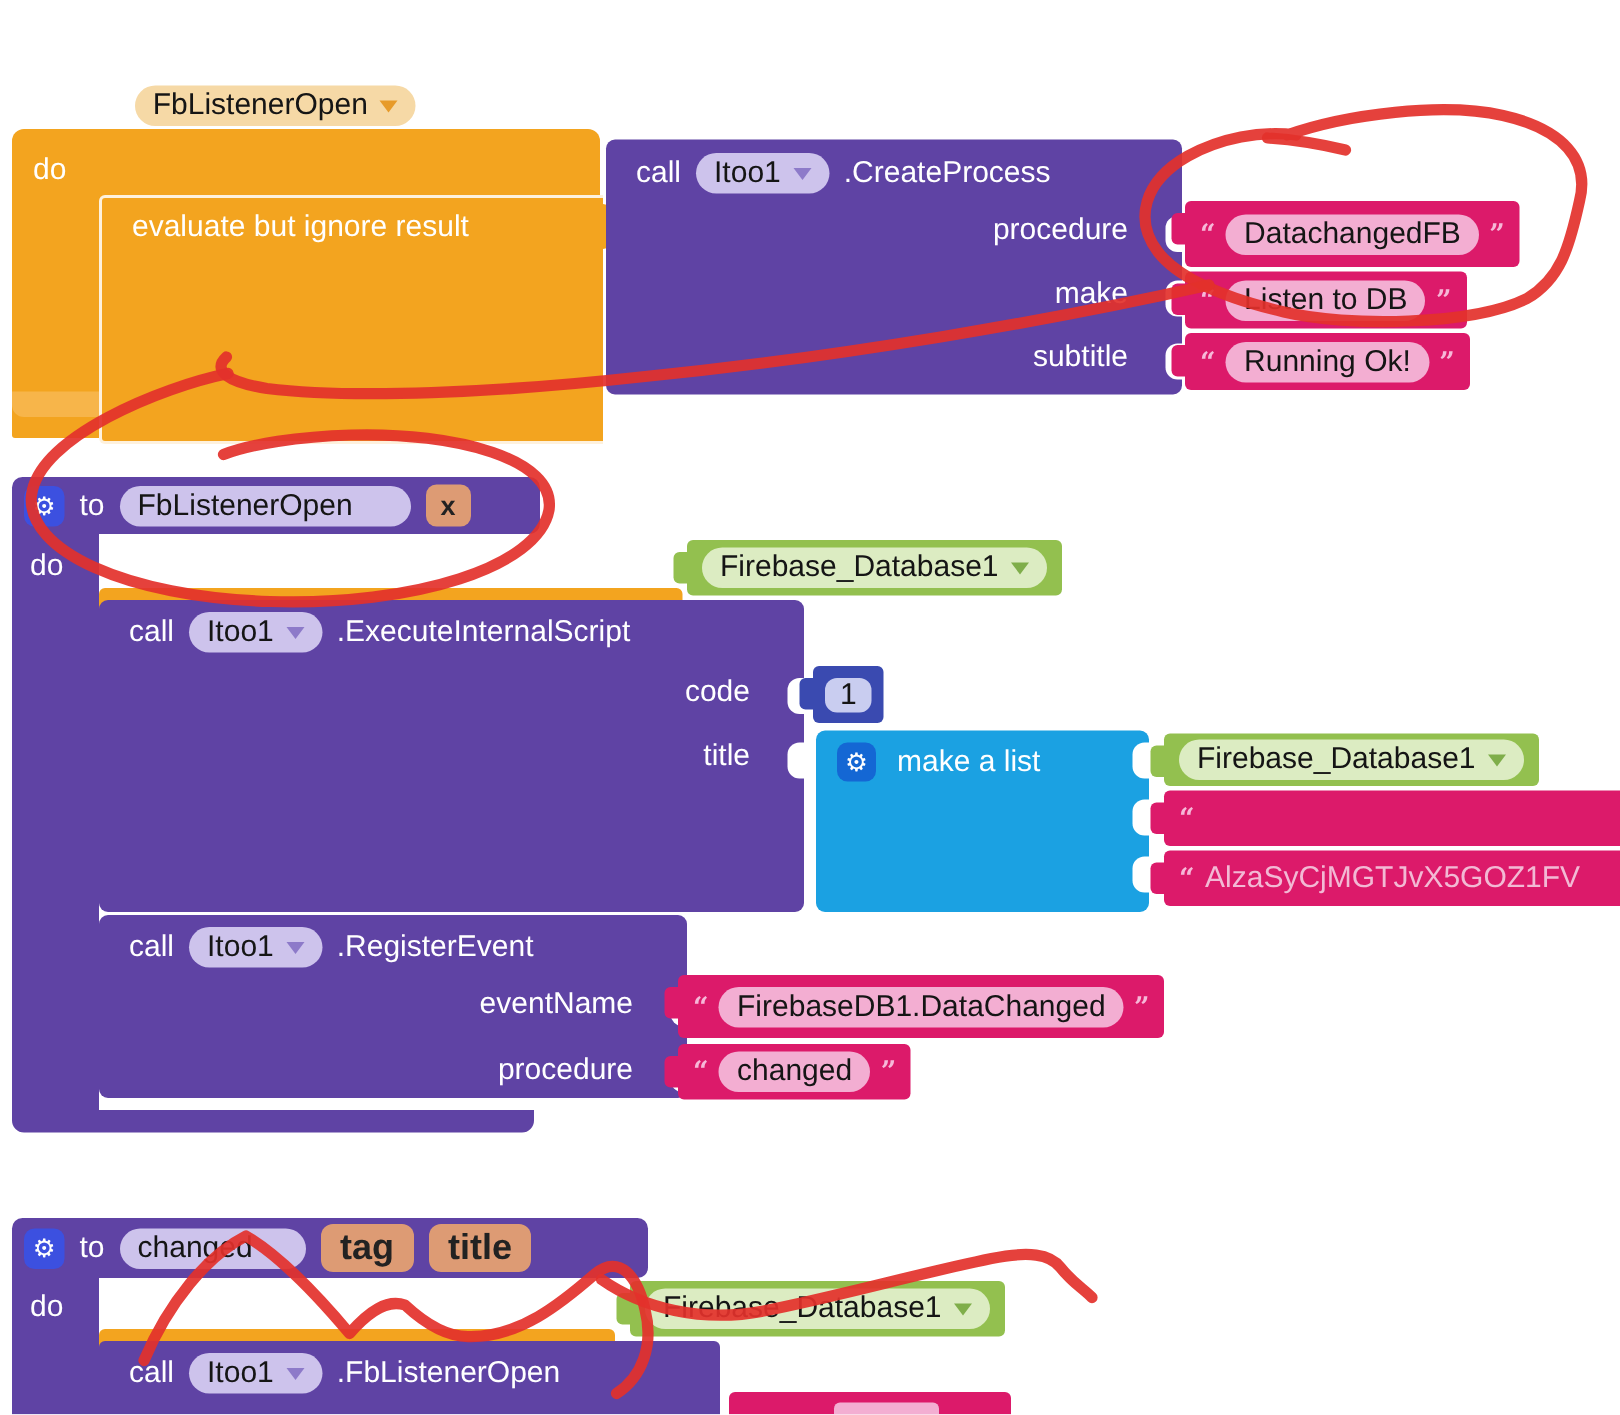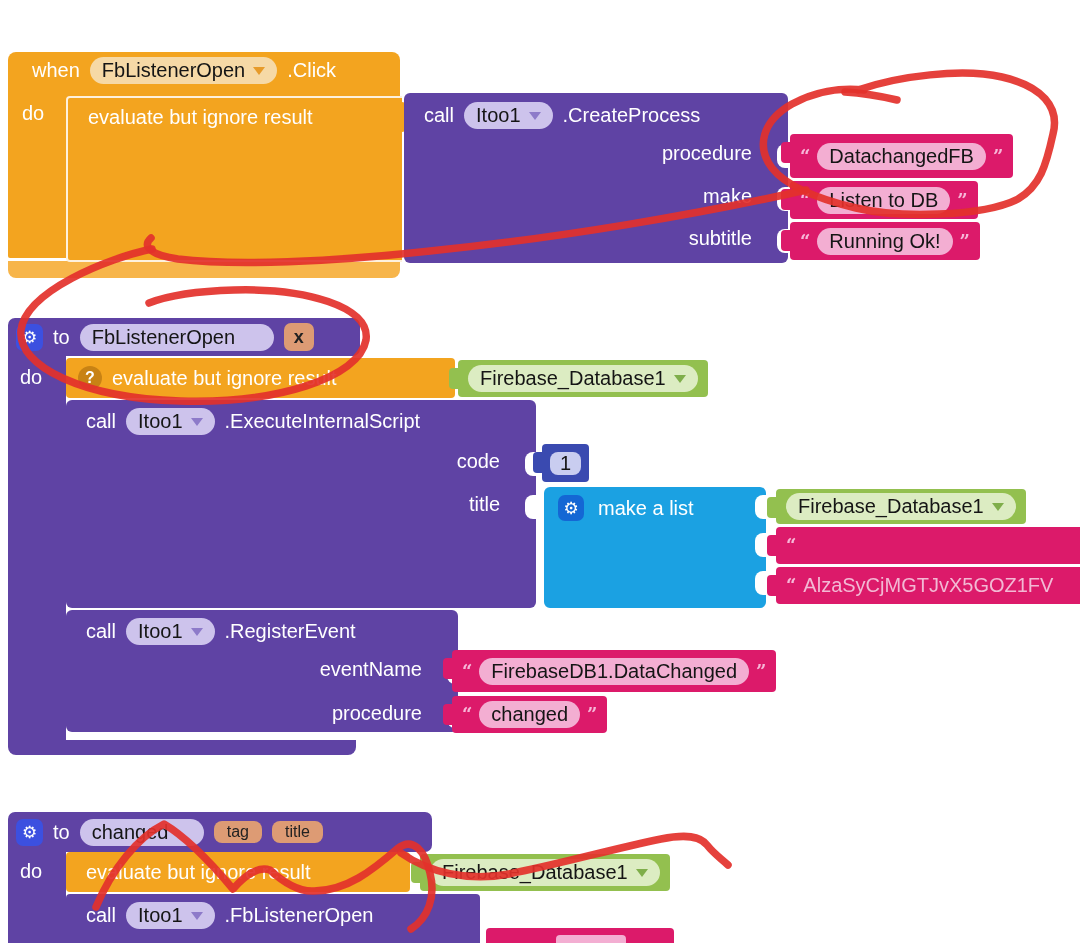--- a/index.html
+++ b/index.html
@@ -2,41 +2,41 @@
 <html style="--c-orange: #f3a41f; --c-orange_light: #f7b54a; --c-orange_field: #f6d9a6; --c-purple: #5f43a4; --c-purple_field: #cdc3ec; --c-magenta: #dc1a6a; --c-pink_field: #f3aed2; --c-green: #93c04f; --c-green_field: #dcecc2; --c-blue: #1ba1e2; --c-blue_gear: #1467d4; --c-navy: #3a4ab0; --c-navy_field: #c9cdf0; --c-gear_chip: #3c50e0; --c-chip: #dd9b74;"><head>
 <meta charset="utf-8">
 <style>
   html,body{margin:0;padding:0;background:#fff;}
   .canvas{position:relative;width:1080px;height:943px;background:#fff;overflow:hidden;
           font-family:"Liberation Sans", sans-serif;}
   .abs{position:absolute;}
   .kw{color:#fff;font-size:20px;white-space:nowrap;}
   .row{display:flex;align-items:center;gap:10px;}
   
-  .orange{background:var(--c-orange);}
+  .orange{background:var(--c-orange);margin-top:34px;}
   .purple{background:var(--c-purple);}
   .blue{background:var(--c-blue);}
   .rounded{border-radius:6px;}
   
   .field{display:inline-flex;align-items:center;gap:8px;border-radius:15px;
          padding:2px 12px;font-size:20px;color:#151515;white-space:nowrap;}
   .f-purple{background:var(--c-purple_field);}
   .f-orange{background:var(--c-orange_field);}
   .f-green{background:var(--c-green_field);}
   .f-pink{background:var(--c-pink_field);text-align:right;}
   .f-navy{background:var(--c-navy_field);}
   .tri{width:0;height:0;border-left:6px solid transparent;border-right:6px solid transparent;
        border-top:8px solid #8d7ac9;}
   .tri-o{border-top-color:#e79b2a;}
   .tri-g{border-top-color:#7fae4a;}
   
   .gear-chip{width:27px;height:27px;border-radius:7px;background:var(--c-gear_chip);
              display:flex;align-items:center;justify-content:center;color:#fff;font-size:17px;}
   .gear-blue{background:var(--c-blue_gear);width:26px;height:26px;}
-  .chip{background:var(--c-chip);border-radius:8px;padding:2px 13px;font-size:16px;color:#222;white-space:nowrap;}
+  .chip{background:var(--c-chip);border-radius:8px;padding:2px 13px;font-size:24px;color:#222;white-space:nowrap;font-weight:bold;}
   .x-chip{background:var(--c-chip);border-radius:7px;width:30px;height:28px;display:flex;
           align-items:center;justify-content:center;font-size:18px;color:#222;font-weight:bold;}
   .help{width:24px;height:24px;border-radius:50%;background:rgba(120,70,0,.35);color:#fff;
         display:flex;align-items:center;justify-content:center;font-size:16px;font-weight:bold;}
   
   .val{position:absolute;display:flex;align-items:center;gap:7px;padding:0 10px;border-radius:4px;}
   .val::before{content:"";position:absolute;left:-9px;top:8px;width:11px;height:21px;
                background:inherit;border-radius:4px 0 0 4px;}
   .magenta{background:var(--c-magenta);}
   .greenb{background:var(--c-green);}

